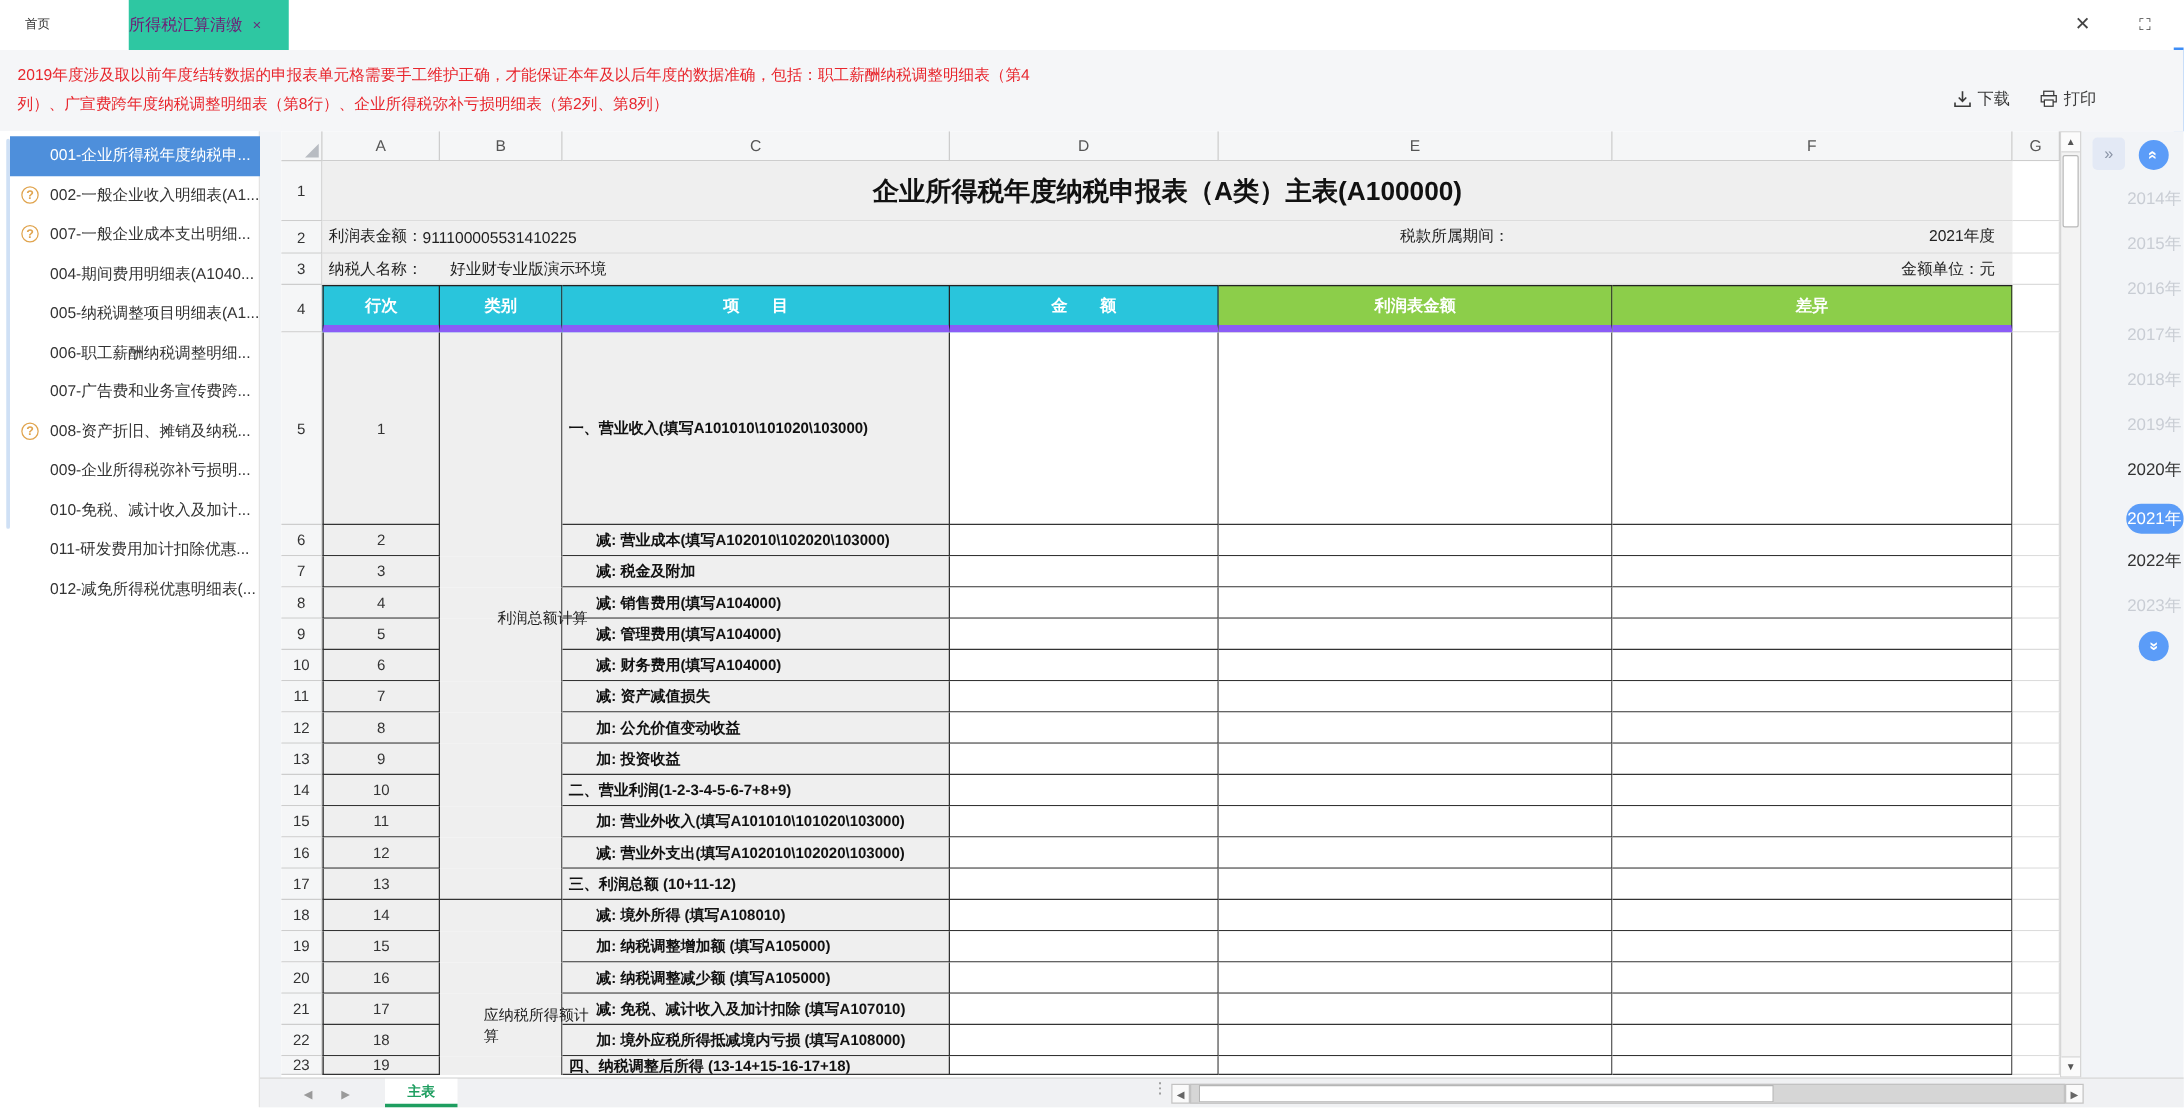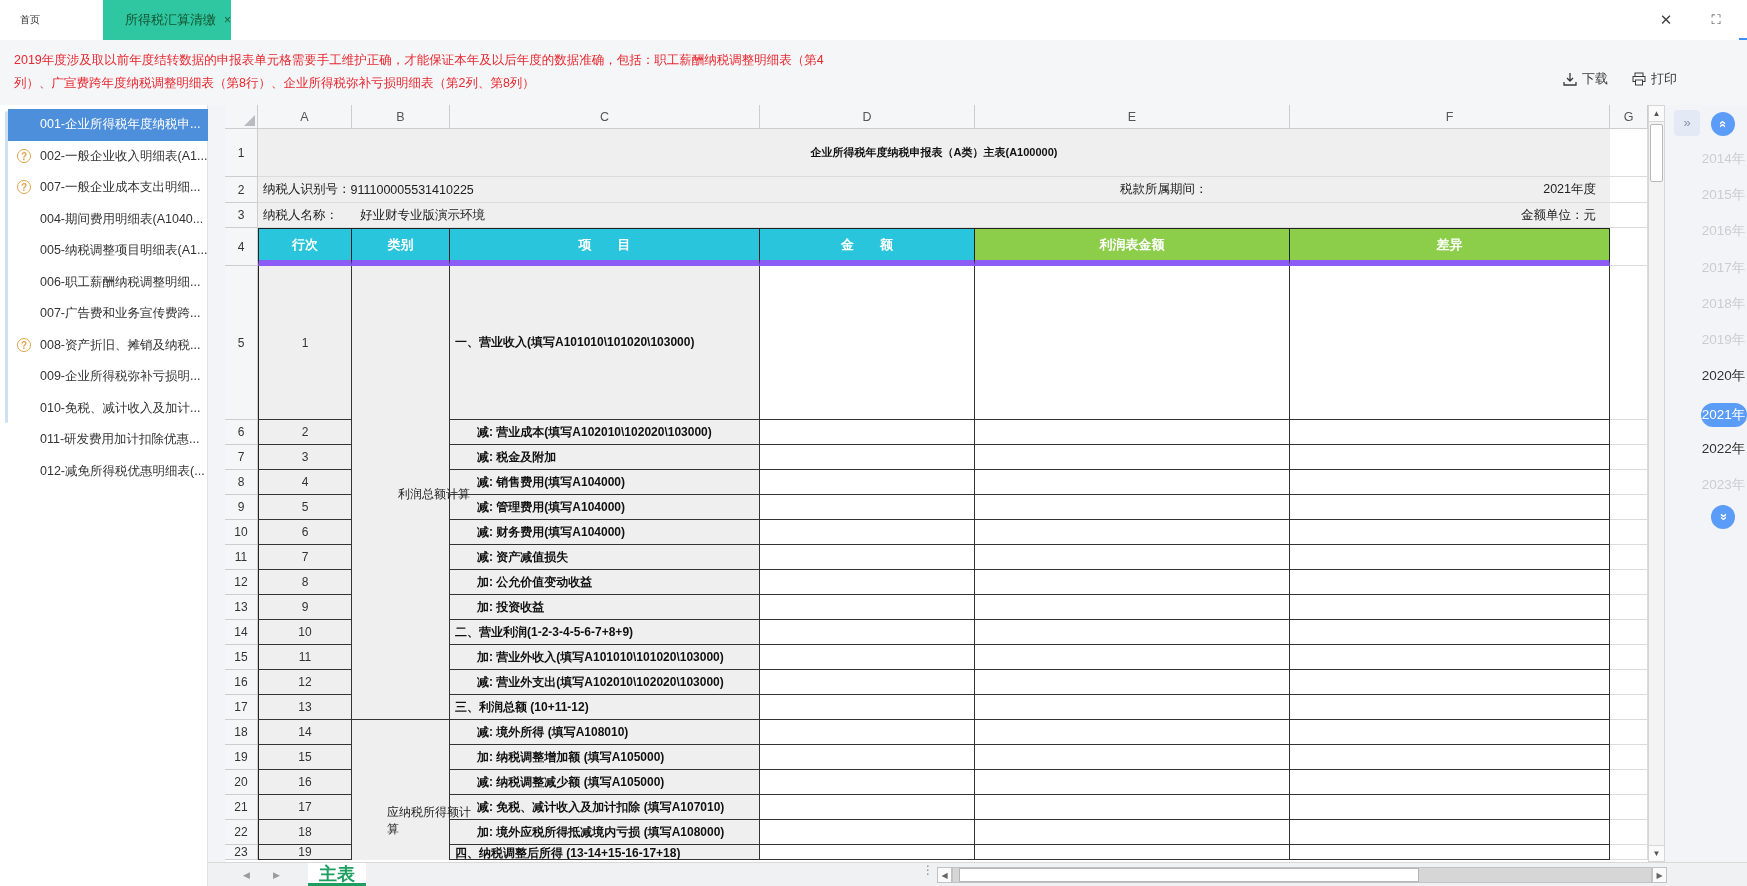--- a/index.html
+++ b/index.html
@@ -2,21 +2,21 @@
 <html><head>
 <meta charset="utf-8">
 <style>
   * { margin:0; padding:0; box-sizing:border-box; }
   body { font-family:"Liberation Sans","DejaVu Sans",sans-serif; }
   .app { position:relative; width:1747px; height:886px; background:#fff; overflow:hidden; font-family:"Liberation Sans","DejaVu Sans",sans-serif; }
 
   
   .topbar { position:absolute; left:0; top:0; width:100%; height:40px; background:#fff; }
   .home-tab { position:absolute; left:14px; top:0; height:40px; line-height:40px; font-size:10px; color:#333; padding:0 6px; cursor:pointer; }
-  .active-tab { position:absolute; left:103px; top:0; width:128px; height:40px; background:#2EC7A2; color:#14532d; font-size:13px; display:flex; align-items:center; justify-content:flex-end; gap:8px; cursor:pointer; }
+  .active-tab { position:absolute; left:103px; top:0; width:128px; height:40px; background:#2EC7A2; color:#701a75; font-size:13px; display:flex; align-items:center; justify-content:flex-start; gap:8px; cursor:pointer; }
   .active-tab .tab-close { font-size:12px; opacity:.9; }
   .win-icon { position:absolute; top:9px; width:22px; height:22px; color:#444; font-size:15px; text-align:center; line-height:22px; cursor:pointer; }
   .win-close { right:70px; }
   .win-full { right:20px; font-size:13px; }
   .blue-sliver { position:absolute; right:0; top:38px; width:8px; height:67px; background:#3E8EF7; }
 
   
   .notice { position:absolute; left:0; top:40px; width:100%; height:65px; background:#f5f6f8; }
   .notice-text { position:absolute; left:14px; top:9px; width:828px; font-size:12.5px; line-height:23px; color:#E8262D; }
   .tool-btn { position:absolute; top:28px; height:22px; display:flex; align-items:center; gap:5px; font-size:13px; color:#3a3a3a; cursor:pointer; }
@@ -44,21 +44,21 @@
 
   .w-gut{width:33px;} .w-a{width:94px;} .w-b{width:98px;} .w-c{width:310px;} .w-d{width:215px;} .w-e{width:315px;} .w-f{width:320px;} .w-g{width:38px;}
 
   .trow { display:flex; }
   .h48{height:48px;} .h26{height:26px;} .h25{height:25px;} .h38{height:38px;} .h154{height:154px;} .h15{height:15px;}
   .td { overflow:hidden; }
   .gut { width:33px; background:#f5f6f7; border-right:1px solid #cdcdcd; border-bottom:1px solid #cdcdcd; color:#333; font-size:12px; display:flex; align-items:center; justify-content:center; }
 
   
   .prerow-cell { background:#efefef; border-bottom:1px solid #dcdcdc; position:relative; font-size:12.5px; color:#222; }
-  .title-cell { display:flex; align-items:center; justify-content:center; font-size:11px; font-weight:bold; color:#111; }
+  .title-cell { display:flex; align-items:center; justify-content:center; font-size:21px; font-weight:bold; color:#111; }
   .info-label { position:absolute; top:0; height:100%; display:flex; align-items:center; }
   .cg-body { width:38px; background:#fff; border-right:1px solid #dcdcdc; border-bottom:1px solid #dcdcdc; }
 
   
   .hdr { display:flex; align-items:center; justify-content:center; font-size:13px; font-weight:bold; color:#fff; border-right:1px solid #222; border-bottom:6px solid #8b5cf6; }
   .hdr-cyan { background:#29C5DC; }
   .hdr-green { background:#8CCE4A; }
   .hdr-first { border-left:1px solid #222; }
   .row4 .hdr { border-top:1px solid #222; }
 
@@ -97,21 +97,21 @@
   .yc-down span { transform:rotate(-90deg); }
   .year-list { position:absolute; left:0; top:45px; width:47px; }
   .year-item { height:36.2px; display:flex; align-items:flex-start; justify-content:center; font-size:13.5px; color:#333; cursor:pointer; }
   .year-item.muted { color:#c9cdd4; }
   .year-item.selected .pill { background:#5B9CF8; color:#fff; border-radius:12px; width:46px; height:24px; line-height:24px; text-align:center; }
 
   
   .bottombar { position:absolute; left:0; top:757px; width:1539px; height:24px; background:#f0f1f3; border-top:1px solid #d8d8d8; }
   .bb-arrow { position:absolute; top:0; height:24px; line-height:24px; color:#9a9a9a; font-size:9px; cursor:pointer; }
   .bb-prev { left:35px; } .bb-next { left:65px; }
-  .sheet-tab { position:absolute; left:100px; top:0; width:58px; height:23px; background:#fff; color:#1E9E60; font-size:18px; font-weight:bold; text-align:center; line-height:22px; border-bottom:3px solid #1E9E60; cursor:pointer; }
+  .sheet-tab { position:absolute; left:100px; top:0; width:58px; height:23px; background:#fff; color:#1E9E60; font-size:11px; font-weight:bold; text-align:center; line-height:22px; border-bottom:3px solid #1E9E60; cursor:pointer; }
   .bb-dots { position:absolute; left:714px; top:2px; color:#8a8a8a; font-size:12px; letter-spacing:0; line-height:10px; width:10px; text-align:center; cursor:pointer; }
   .hscroll-track { position:absolute; left:744px; top:4px; width:700px; height:16px; background:#d6d6d6; border:1px solid #c2c2c2; }
   .hs-thumb { position:absolute; left:6px; top:0; width:460px; height:14px; background:#fff; border:1px solid #b5b5b5; cursor:pointer; }
   .hs-btn { position:absolute; top:4px; width:15px; height:16px; background:#fafafa; border:1px solid #c2c2c2; color:#666; font-size:8px; text-align:center; line-height:15px; cursor:pointer; }
   .hs-left { left:729px; } .hs-right { left:1444px; }
 </style>
 </head>
 <body>
 
 <div class="app">
@@ -182,21 +182,21 @@
       <div class="trow h48">
         <div class="gut">1</div>
         <div class="prerow-cell title-cell" style="width:1352px;">企业所得税年度纳税申报表（A类）主表(A100000)</div>
         <div class="cg-body" style="border-bottom:1px solid #dcdcdc;"></div>
       </div>
 
       <div class="trow h26">
         <div class="gut">2</div>
         <div class="prerow-cell" style="width:1352px;">
           <span class="info-label" style="left:5px;">
-              <span>纳税人识别号：</span>
+              <span>利润表金额：</span>
               <span>911100005531410225</span>
             </span>
           <span class="info-label" style="left:862px;">税款所属期间：</span>
           <span class="info-label" style="right:14px;">2021年度</span>
         </div>
         <div class="cg-body"></div>
       </div>
 
       <div class="trow h25">
         <div class="gut">3</div>

